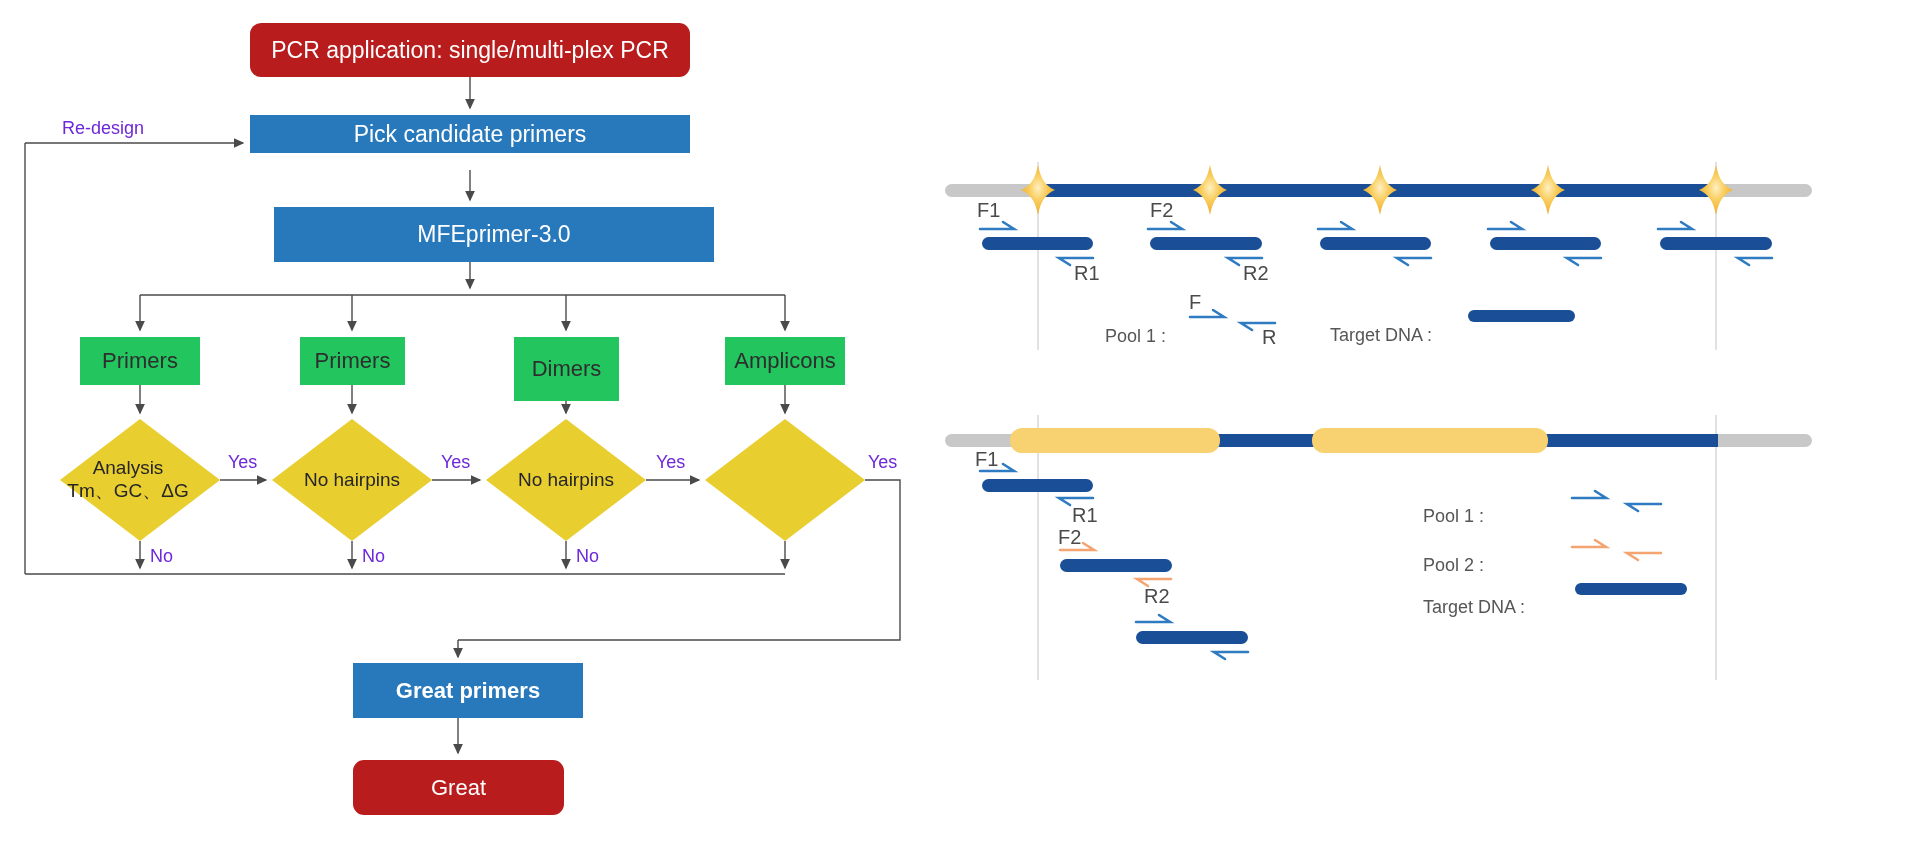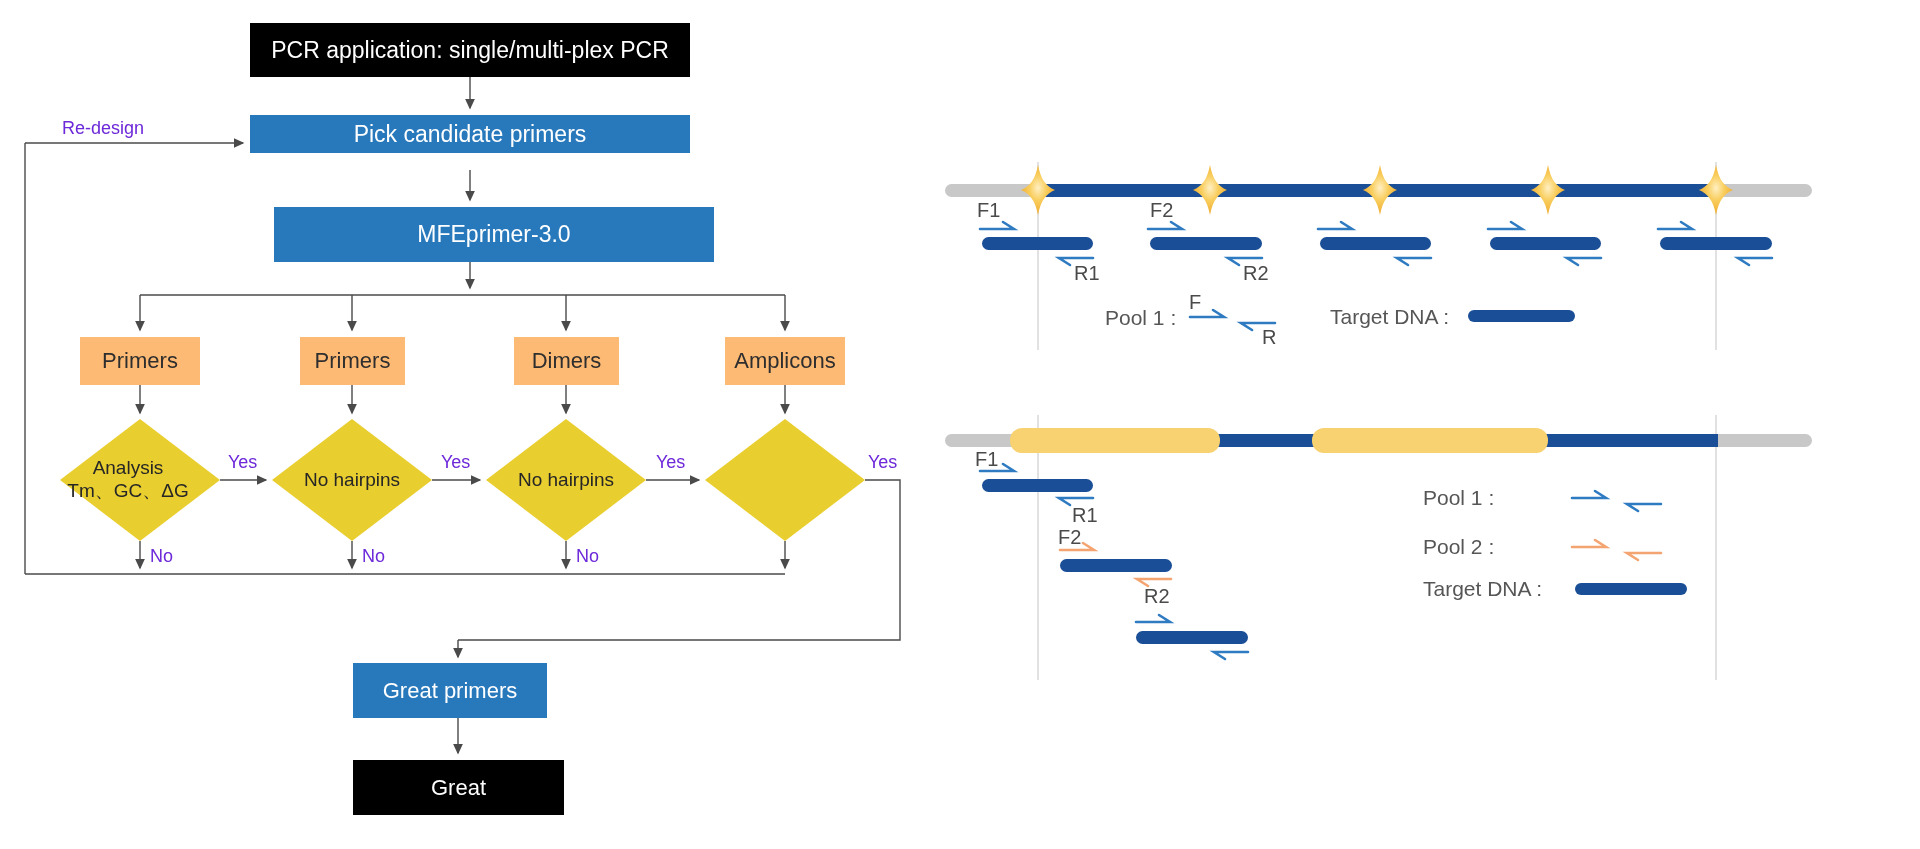--- a/index.html
+++ b/index.html
@@ -1,29 +1,29 @@
 <!DOCTYPE html>
 <html><head>
 <meta charset="utf-8">
 <style>
   html,body{margin:0;padding:0;background:#ffffff;}
   .stage{position:relative;width:1920px;height:849px;background:#ffffff;overflow:hidden;
          font-family:"Liberation Sans","DejaVu Sans",sans-serif;}
   svg.layer{position:absolute;left:0;top:0;width:1920px;height:849px;}
   .node{position:absolute;display:flex;align-items:center;justify-content:center;
         color:#ffffff;text-align:center;}
-  .navy{background:#000000;}
+  .navy{background:#b91c1c;border-radius:11px;}
   .blue{background:#2879bc;}
   .graybox{position:absolute;display:flex;align-items:center;justify-content:center;
-           background:#fdba74;color:#2e2e2e;}
+           background:#22c55e;color:#2e2e2e;}
   .dtext{position:absolute;display:flex;align-items:center;justify-content:center;
          color:#262626;text-align:center;white-space:pre-line;font-size:19px;line-height:1.2;}
   .elabel{position:absolute;color:#6d28d9;font-size:18px;}
   .plabel{position:absolute;color:#4a4a4a;font-size:20px;}
-  .legend{position:absolute;color:#565656;font-size:21px;}
+  .legend{position:absolute;color:#565656;font-size:18px;margin-top:20px;}
   .f24{font-size:23px;}
   .f22{font-size:22px;}
 </style>
 </head>
 <body>
 
 <div class="stage">
 
   <svg class="layer" viewBox="0 0 1920 849">
     <defs>
@@ -132,26 +132,26 @@
         <path d="M1572,547 h34 l-11,-7" stroke="#f4a471"></path>
         <path d="M1661,553 h-34 l11,7" stroke="#f4a471"></path>
       </g>
       <rect x="1575" y="583" width="112" height="12" rx="6" fill="#1a4e97"></rect>
     </g>
   </svg>
 
   <div class="node navy f24" style="left:250px;top:23px;width:440px;height:54px;">PCR application: single/multi-plex PCR</div>
   <div class="node blue f24" style="left:250px;top:115px;width:440px;height:38px;">Pick candidate primers</div>
   <div class="node blue f24" style="left:250px;top:207px;width:440px;height:55px;margin-left:24px;">MFEprimer-3.0</div>
-  <div class="node blue f22" style="left:353px;top:663px;width:194px;height:55px;">Great primers</div>
+  <div class="node blue f22" style="left:353px;top:663px;width:230px;height:55px;font-weight:bold;">Great primers</div>
   <div class="node navy f22" style="left:353px;top:760px;width:211px;height:55px;">Great</div>
 
   <div class="graybox f22" style="left:80px;top:337px;width:120px;height:48px;">Primers</div>
   <div class="graybox f22" style="left:300px;top:337px;width:105px;height:48px;">Primers</div>
-  <div class="graybox f22" style="left:514px;top:337px;width:105px;height:48px;">Dimers</div>
+  <div class="graybox f22" style="left:514px;top:337px;width:105px;height:64px;">Dimers</div>
   <div class="graybox f22" style="left:725px;top:337px;width:120px;height:48px;">Amplicons</div>
 
   <div class="dtext" style="left:48px;top:420px;width:160px;height:120px;">Analysis
 Tm、GC、ΔG</div>
   <div class="dtext" style="left:272px;top:420px;width:160px;height:120px;">No hairpins</div>
   <div class="dtext" style="left:486px;top:420px;width:160px;height:120px;">No hairpins</div>
 
   <div class="elabel" style="left:62px;top:118px;">Re-design</div>
   <div class="elabel" style="left:228px;top:452px;">Yes</div>
   <div class="elabel" style="left:441px;top:452px;">Yes</div>

